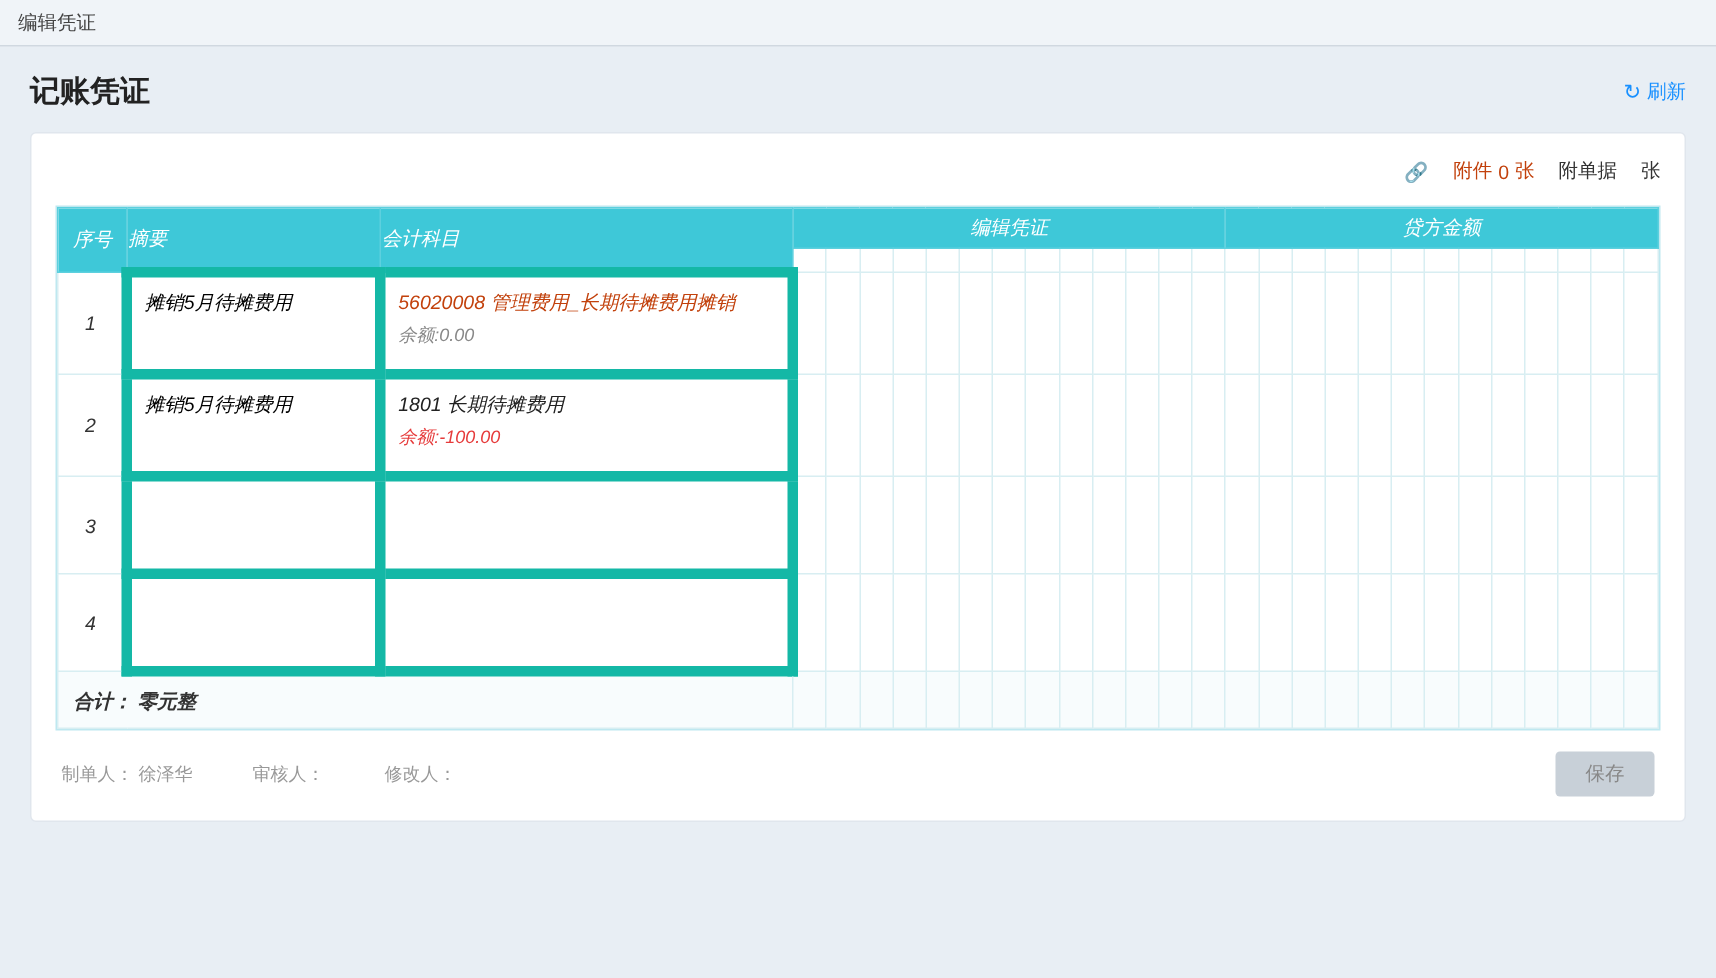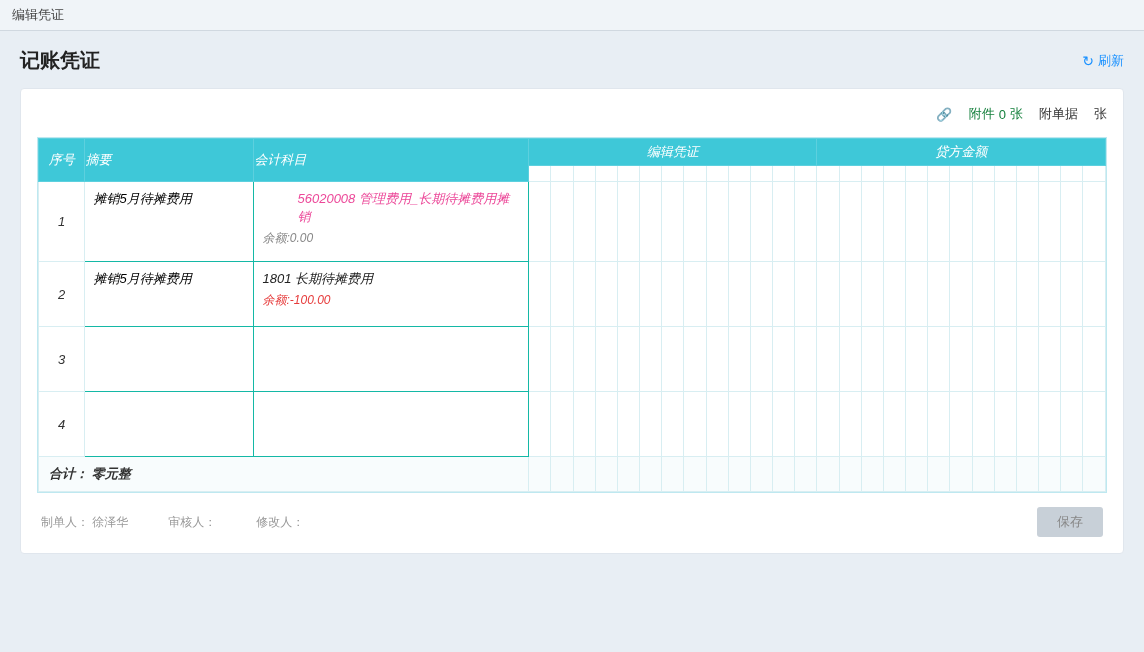--- a/index.html
+++ b/index.html
@@ -92,21 +92,21 @@
       width: 110px;
       color: #333;
     }
     .form-row-right {
       margin-left: auto;
       display: flex;
       align-items: center;
       gap: 16px;
     }
     .attachment-info {
-      color: #15803d;
+      color: #c2410c;
       font-size: 13px;
       display: flex;
       align-items: center;
       gap: 4px;
     }
     .attachment-link {
       color: #888;
       font-size: 13px;
       cursor: pointer;
     }
@@ -167,21 +167,21 @@
     }
     .td-seq {
       text-align: center;
       border: 1px solid #d8eef2;
       padding: 6px 4px;
       color: #333;
       background: #fff;
       vertical-align: middle;
     }
     .td-content {
-      border: 1px solid #14b8a6;
+      border: 7px solid #14b8a6;
       padding: 14px 8px;
       background: #fff;
       vertical-align: top;
     }
     .td-digit {
       border: 1px solid #d8eef2;
       width: 18px;
       min-width: 18px;
       text-align: center;
       padding: 0;
@@ -304,21 +304,21 @@
             <th class="col-header-sub td-digit">角</th>
             <th class="col-header-sub td-digit">分</th>
           </tr>
         </thead>
         <tbody id="voucher-tbody">
 
         <tr style="height: 65px;">
               <td class="td-seq">1</td>
               <td class="td-content" style="vertical-align: top; padding-top: 8px;">摊销5月待摊费用</td>
               <td class="td-content" style="vertical-align: top; padding-top: 8px;">
-                <div style="font-size: 13px; color: #ec4899; margin-left: 35px;">56020008 管理费用_长期待摊费用摊销</div>
+                <div style="font-size: 13px; color: #c2410c;">56020008 管理费用_长期待摊费用摊销</div>
                 <div style="font-size: 12px; margin-top: 4px; color: rgb(136, 136, 136);">余额:0.00</div>
               </td>
               <td class="td-digit" style="height: 65px;"></td>
               <td class="td-digit" style="height: 65px;"></td>
               <td class="td-digit" style="height: 65px;"></td>
               <td class="td-digit" style="height: 65px;"></td>
               <td class="td-digit" style="height: 65px;"></td>
               <td class="td-digit" style="height: 65px;"></td>
               <td class="td-digit" style="height: 65px;"></td>
               <td class="td-digit" style="height: 65px;"></td>

